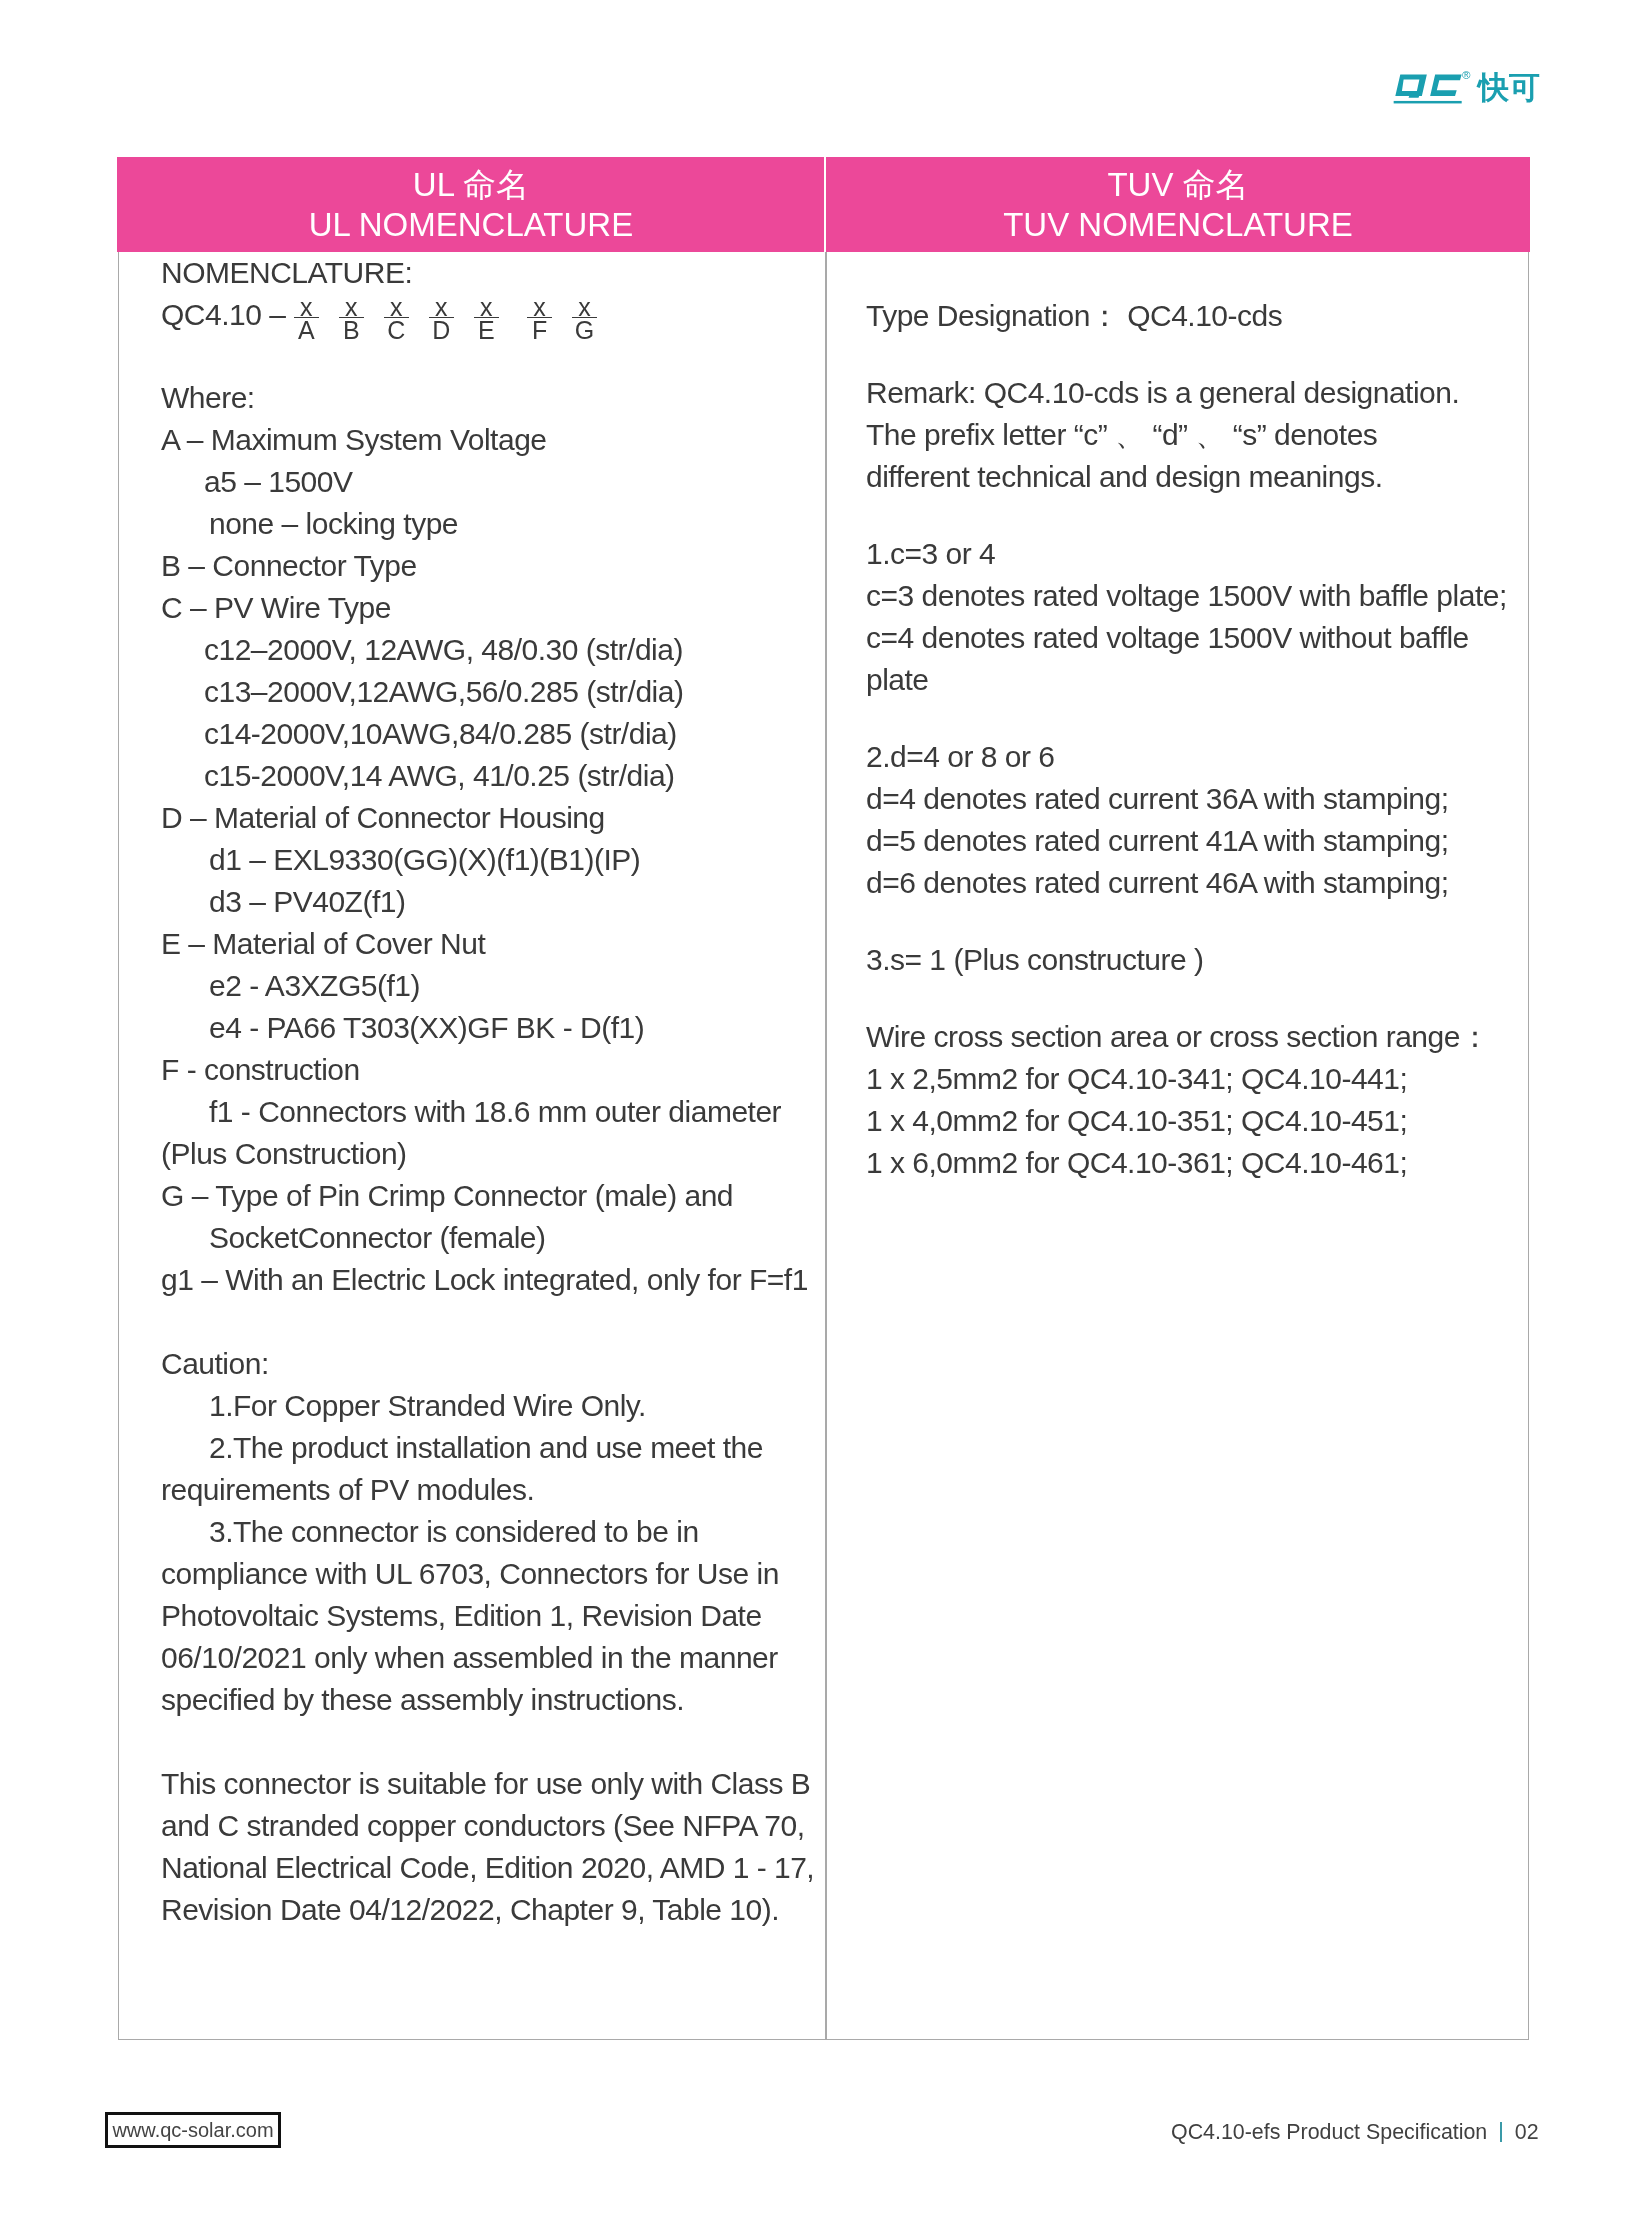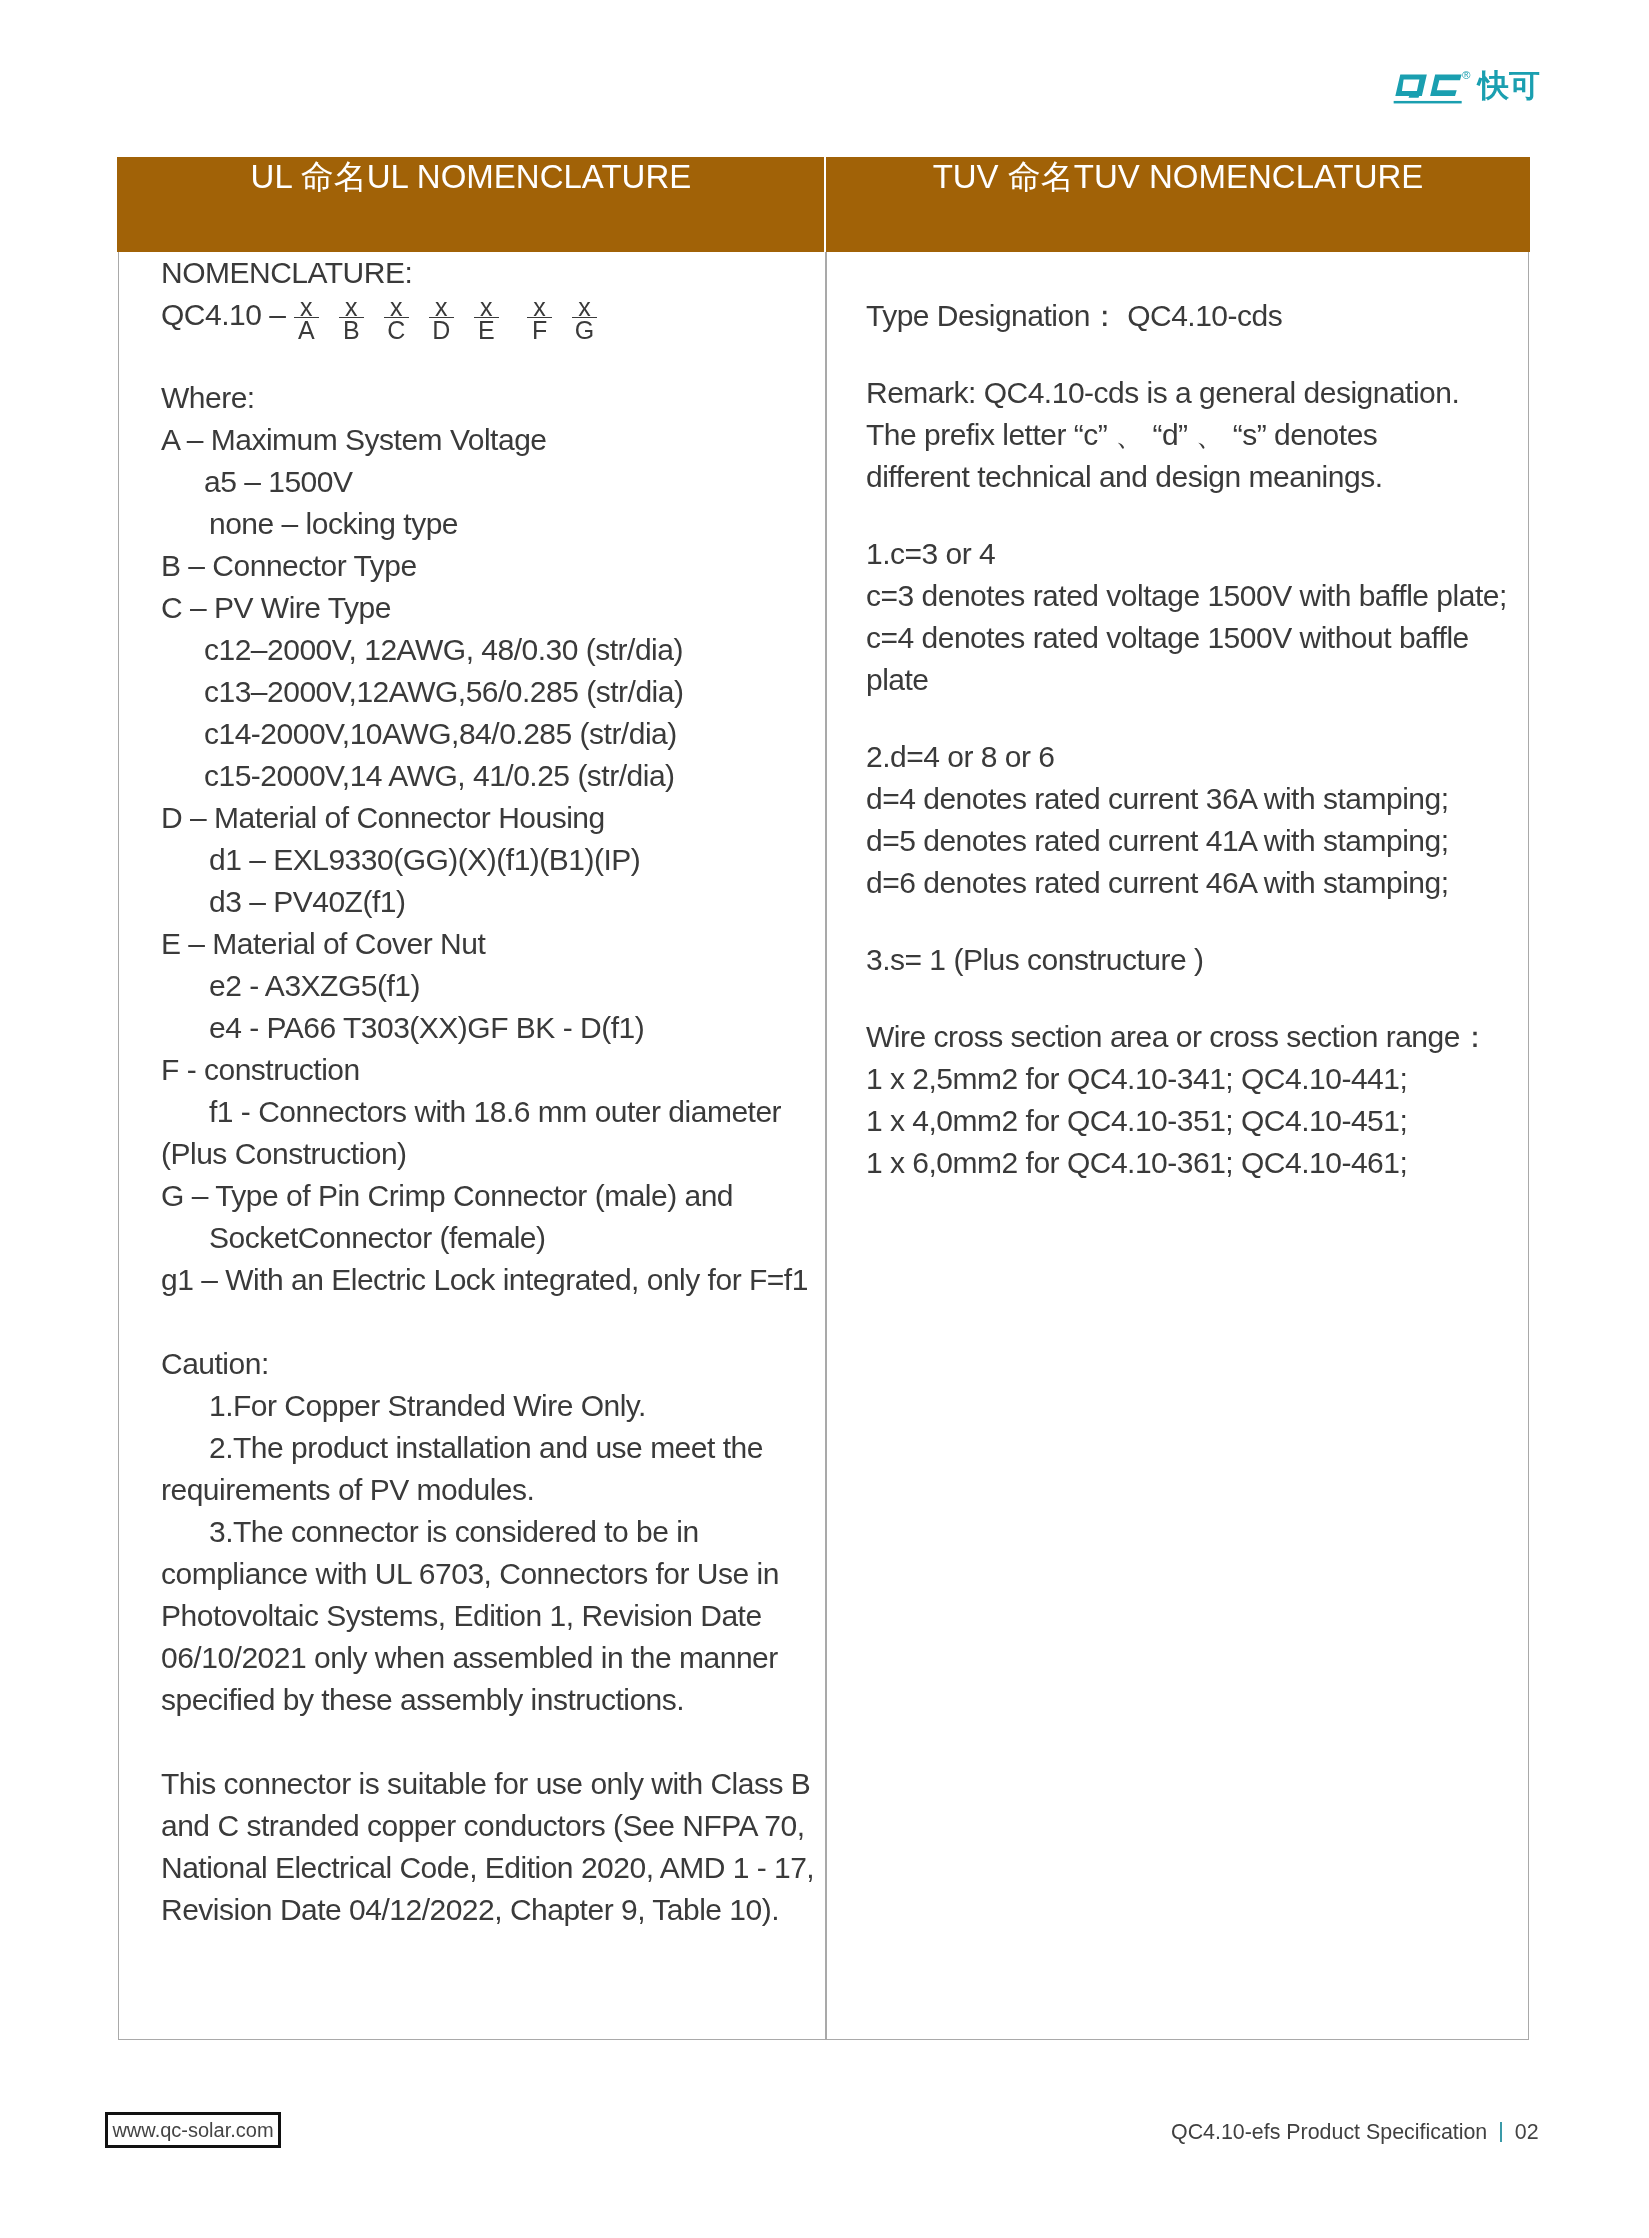--- a/index.html
+++ b/index.html
@@ -1,26 +1,26 @@
 <!DOCTYPE html>
 <html style="font-size:13px"><head>
 <meta charset="utf-8">
 <style>
   html, body { margin: 0; padding: 0; background: #ffffff; }
   body { width: 1650px; height: 2239px; position: relative; overflow: hidden;
          font-family: "Liberation Sans", "DejaVu Sans", sans-serif; color: #3a3a3a; }
   .logo { position: absolute; left: 1392px; top: 69px; height: 38px; display: flex; align-items: center; }
   .logo-qc { position: relative; width: 73px; height: 35px; }
   .logo-reg { position: absolute; left: 1462px; top: 69px; font-size: 11.5px; color: #1a9fb0; }
-  .logo-cn { position: absolute; left: 1478px; top: 69px; font-size: 31px; font-weight: bold; color: #1a9fb0; line-height: 38px; font-family: Liberation Mono, monospace; }
+  .logo-cn { position: absolute; left: 1478px; top: 69px; font-size: 31px; font-weight: bold; color: #1a9fb0; line-height: 38px; font-family: Liberation Sans, sans-serif; }
 
   .table { position: absolute; left: 118px; top: 157px; width: 1411px; height: 1883px;
            border: 1.6px solid #a9a9a9; border-top: none; box-sizing: border-box; }
   .thead { position: absolute; left: -1.6px; top: 0; width: 1413px; height: 95px; display: flex; }
-  .th { background: #a16207; color: #ffffff; text-align: center; display: flex; flex-direction: row;
+  .th { background: #ec4899; color: #ffffff; text-align: center; display: flex; flex-direction: column;
         justify-content: center; font-size: 33px; line-height: 40px; }
   .th.left { width: 707px; }
   .th.right { width: 704px; margin-left: 1.6px; }
   .divider { position: absolute; left: 706px; top: 95px; bottom: 0; width: 1.6px; background: #a9a9a9; }
 
   .col { position: absolute; top: 95px; font-size: 30px; line-height: 42px; letter-spacing: -0.5px; }
   .col.left { left: 42px; width: 660px; }
   .col.right { left: 747px; width: 660px; padding-top: 43px; }
   .line { white-space: nowrap; }
   .ind1 { padding-left: 43px; }

